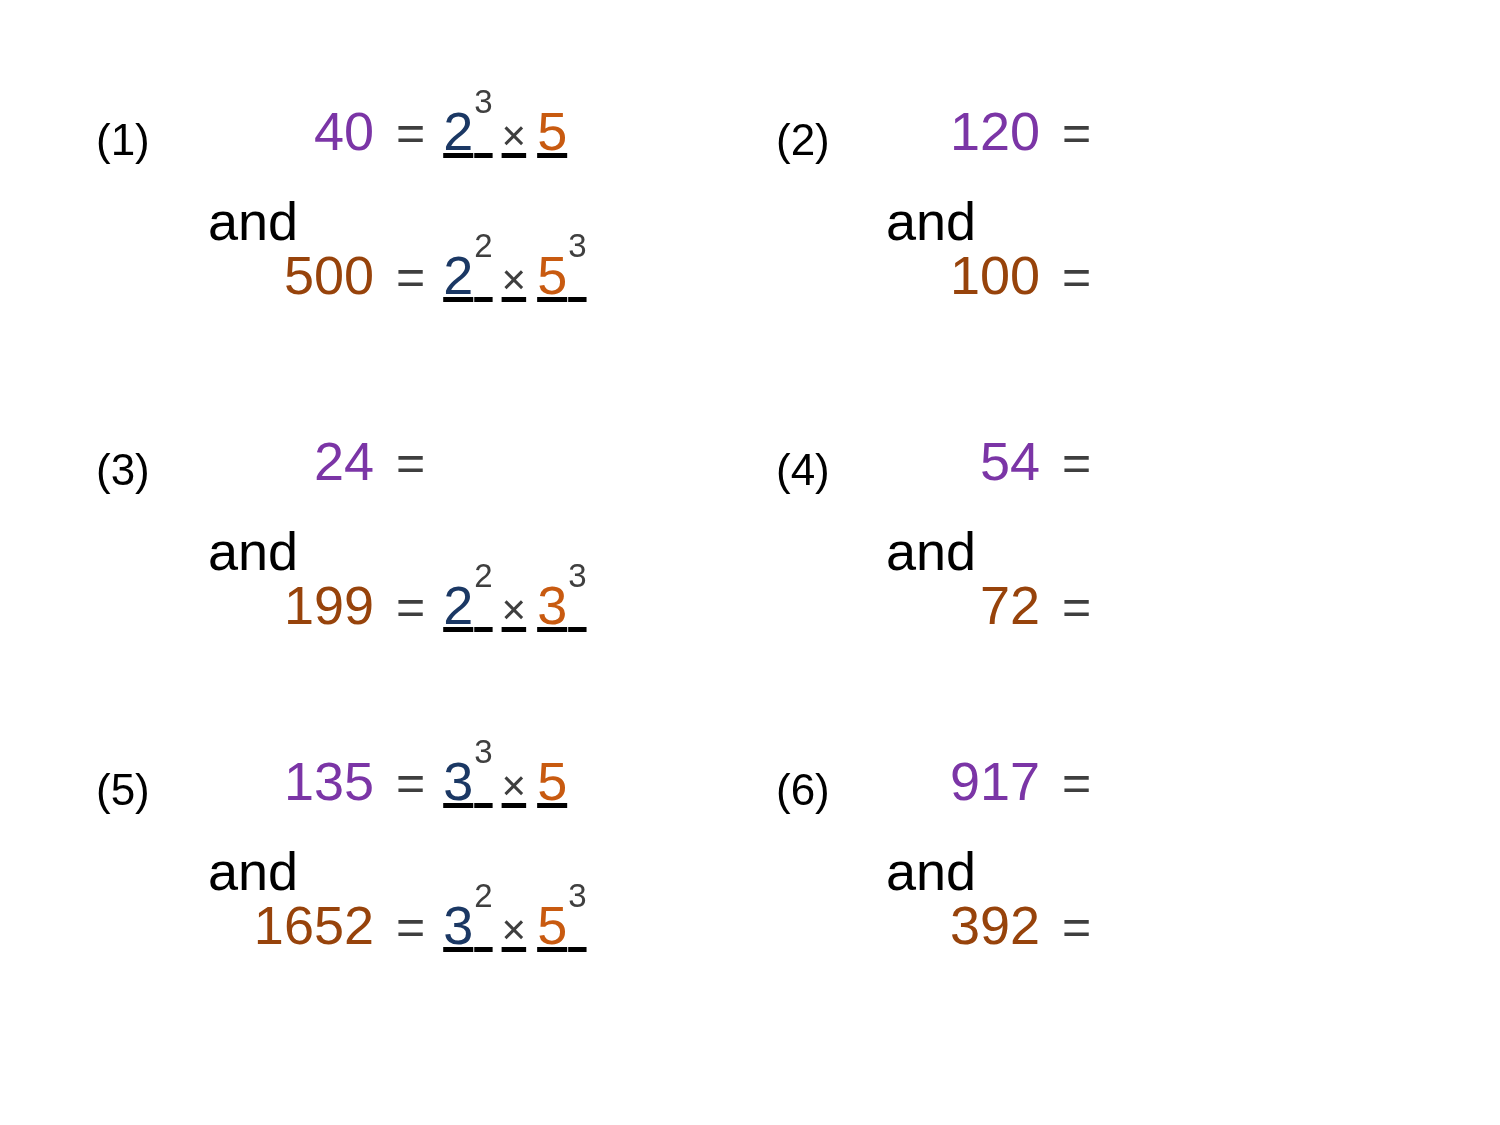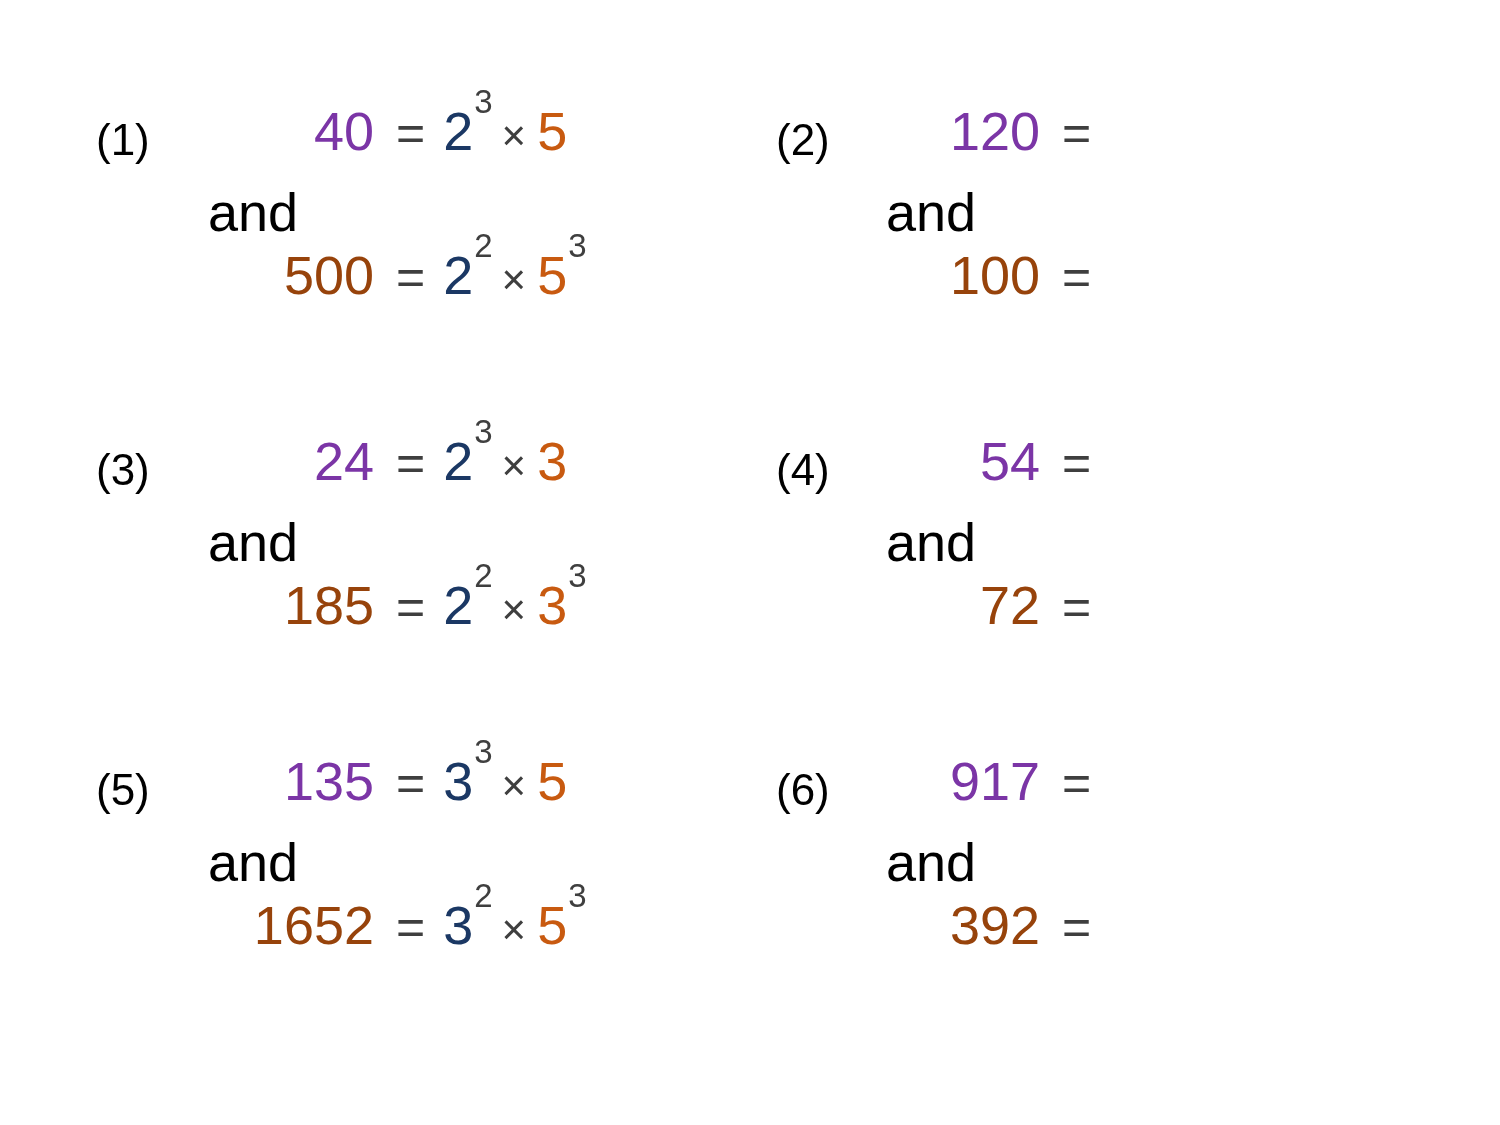--- a/index.html
+++ b/index.html
@@ -65,21 +65,21 @@
   .eq-row {
     display: flex;
     flex-direction: row;
     align-items: baseline;
     height: 72px;
   }
 
   .and-row {
     display: flex;
     flex-direction: row;
-    align-items: center;
+    align-items: flex-end;
     height: 72px;
   }
 
   .num-cell {
     width: 160px;
     flex: 0 0 160px;
     text-align: right;
     font-size: 54px;
     line-height: 1;
     white-space: nowrap;
@@ -117,20 +117,21 @@
     padding-left: 22px;
     padding-right: 18px;
     flex: 0 0 auto;
   }
 
   .factors {
     font-size: 54px;
     line-height: 1;
     white-space: nowrap;
     flex: 0 0 auto;
+    text-decoration: underline;
   }
 
   .base-blue { color: #1B3864; }
   .base-orange { color: #C85A10; }
 
   .exp {
     font-size: 33px;
     color: #3F3F3F;
     vertical-align: super;
     line-height: 0;
@@ -194,27 +195,26 @@
         </div>
       </div>
     </div>
 
     <div class="item">
       <div class="item-number">(3)</div>
       <div class="item-body">
         <div class="eq-row">
           <span class="num-cell left-col purple">24</span>
           <span class="eq-sign">=</span>
-          <span class="factors"><span class="base-blue">2</span><span class="exp">3</span><span class="times">×</span><span class="base-orange">3</span><span class="exp"></span></span>
         </div>
         <div class="and-row">
           <span class="and-cell left-col">and</span>
         </div>
         <div class="eq-row">
-          <span class="num-cell left-col brown">185</span>
+          <span class="num-cell left-col brown">199</span>
           <span class="eq-sign">=</span>
           <span class="factors"><span class="base-blue">2</span><span class="exp">2</span><span class="times">×</span><span class="base-orange">3</span><span class="exp">3</span></span>
         </div>
       </div>
     </div>
 
     <div class="item">
       <div class="item-number">(4)</div>
       <div class="item-body">
         <div class="eq-row">

